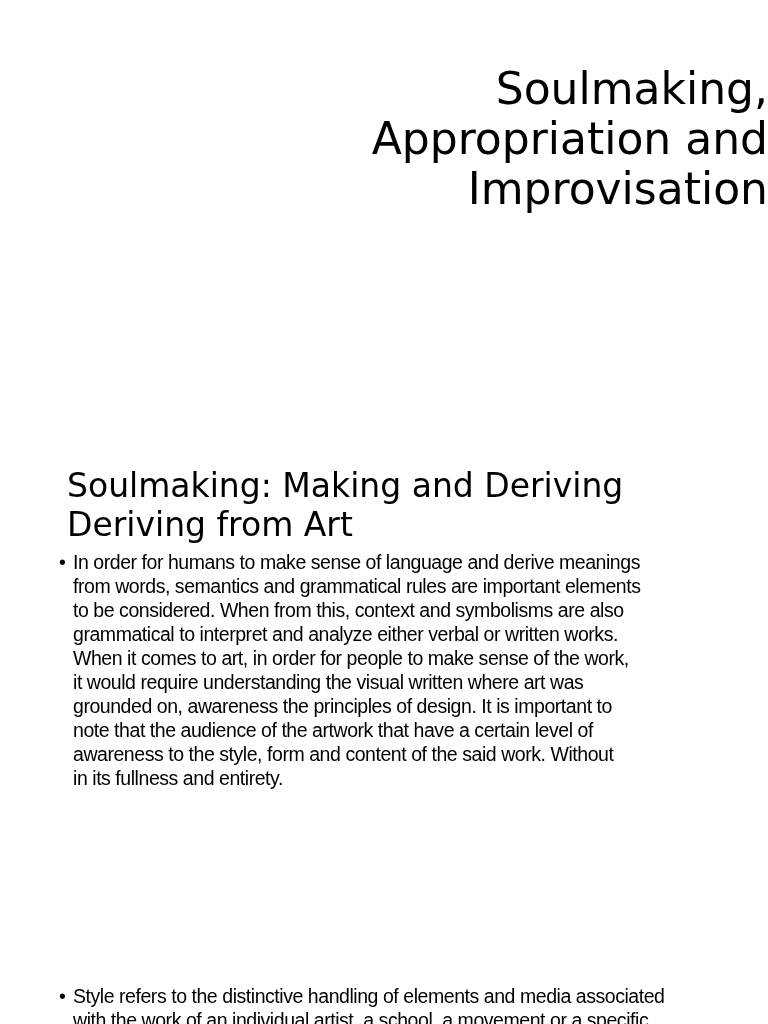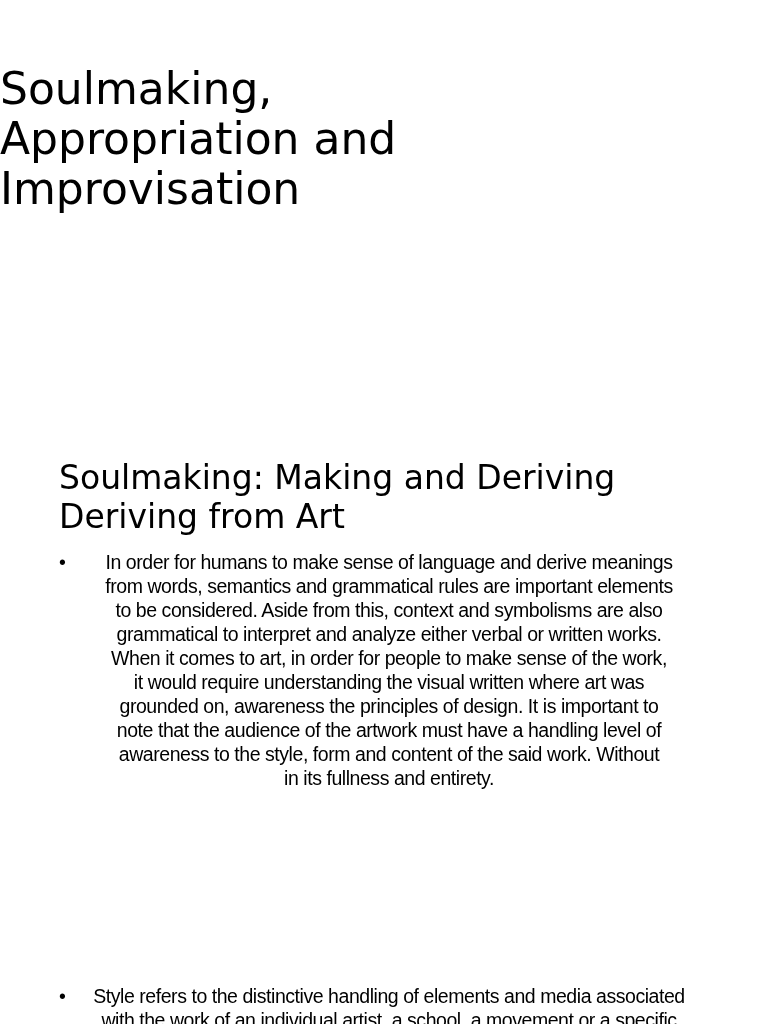--- a/index.html
+++ b/index.html
@@ -12,58 +12,57 @@
       height: 1024px;
       overflow: hidden;
       position: relative;
       color: #000000;
     }
     .slide-title {
       position: absolute;
       left: 0;
       top: 64px;
       width: 768px;
-      text-align: left;
+      text-align: right;
       font-family: "DejaVu Sans", sans-serif;
       font-size: 44px;
       line-height: 50px;
       margin: 0;
       font-weight: normal;
     }
     .slide-title span { display: block; }
     .section-heading {
       position: absolute;
       left: 59px;
       top: 458px;
       width: 680px;
       font-family: "DejaVu Sans", sans-serif;
       font-size: 33px;
       line-height: 39px;
-      margin: 0;
+      margin: 8px;
       font-weight: normal;
     }
     .section-heading span { display: block; }
     .bullet {
       position: absolute;
       left: 59px;
       width: 660px;
       font-family: "Liberation Sans", sans-serif;
       font-size: 19.5px;
       line-height: 24px;
       margin: 0;
     }
     .bullet .dot {
       position: absolute;
       left: 0;
       top: 0;
       width: 14px;
     }
     .bullet .lines {
-      margin-left: 0;
-      text-align: center;
+      margin-left: 14px;
     }
     .bullet .lines span {
       display: block;
       white-space: nowrap;
       letter-spacing: -0.45px;
     }
     #bullet-1 { top: 550px; }
     #bullet-2 { top: 984px; }
   </style>
 </head>
@@ -78,26 +77,26 @@
 <h2 class="section-heading">
   <span>Soulmaking: Making and Deriving</span>
   <span>Deriving from Art</span>
 </h2>
 
 <div class="bullet" id="bullet-1">
   <span class="dot">•</span>
   <div class="lines">
     <span>In order for humans to make sense of language and derive meanings</span>
     <span>from words, semantics and grammatical rules are important elements</span>
-    <span>to be considered. Aside from this, context and symbolisms are also</span>
+    <span>to be considered. When from this, context and symbolisms are also</span>
     <span>grammatical to interpret and analyze either verbal or written works.</span>
     <span>When it comes to art, in order for people to make sense of the work,</span>
     <span>it would require understanding the visual written where art was</span>
     <span>grounded on, awareness the principles of design. It is important to</span>
-    <span>note that the audience of the artwork must have a handling level of</span>
+    <span>note that the audience of the artwork that have a certain level of</span>
     <span>awareness to the style, form and content of the said work. Without</span>
     <span>in its fullness and entirety.</span>
   </div>
 </div>
 
 <div class="bullet" id="bullet-2">
   <span class="dot">•</span>
   <div class="lines">
     <span>Style refers to the distinctive handling of elements and media associated</span>
     <span>with the work of an individual artist, a school, a movement or a specific</span>

